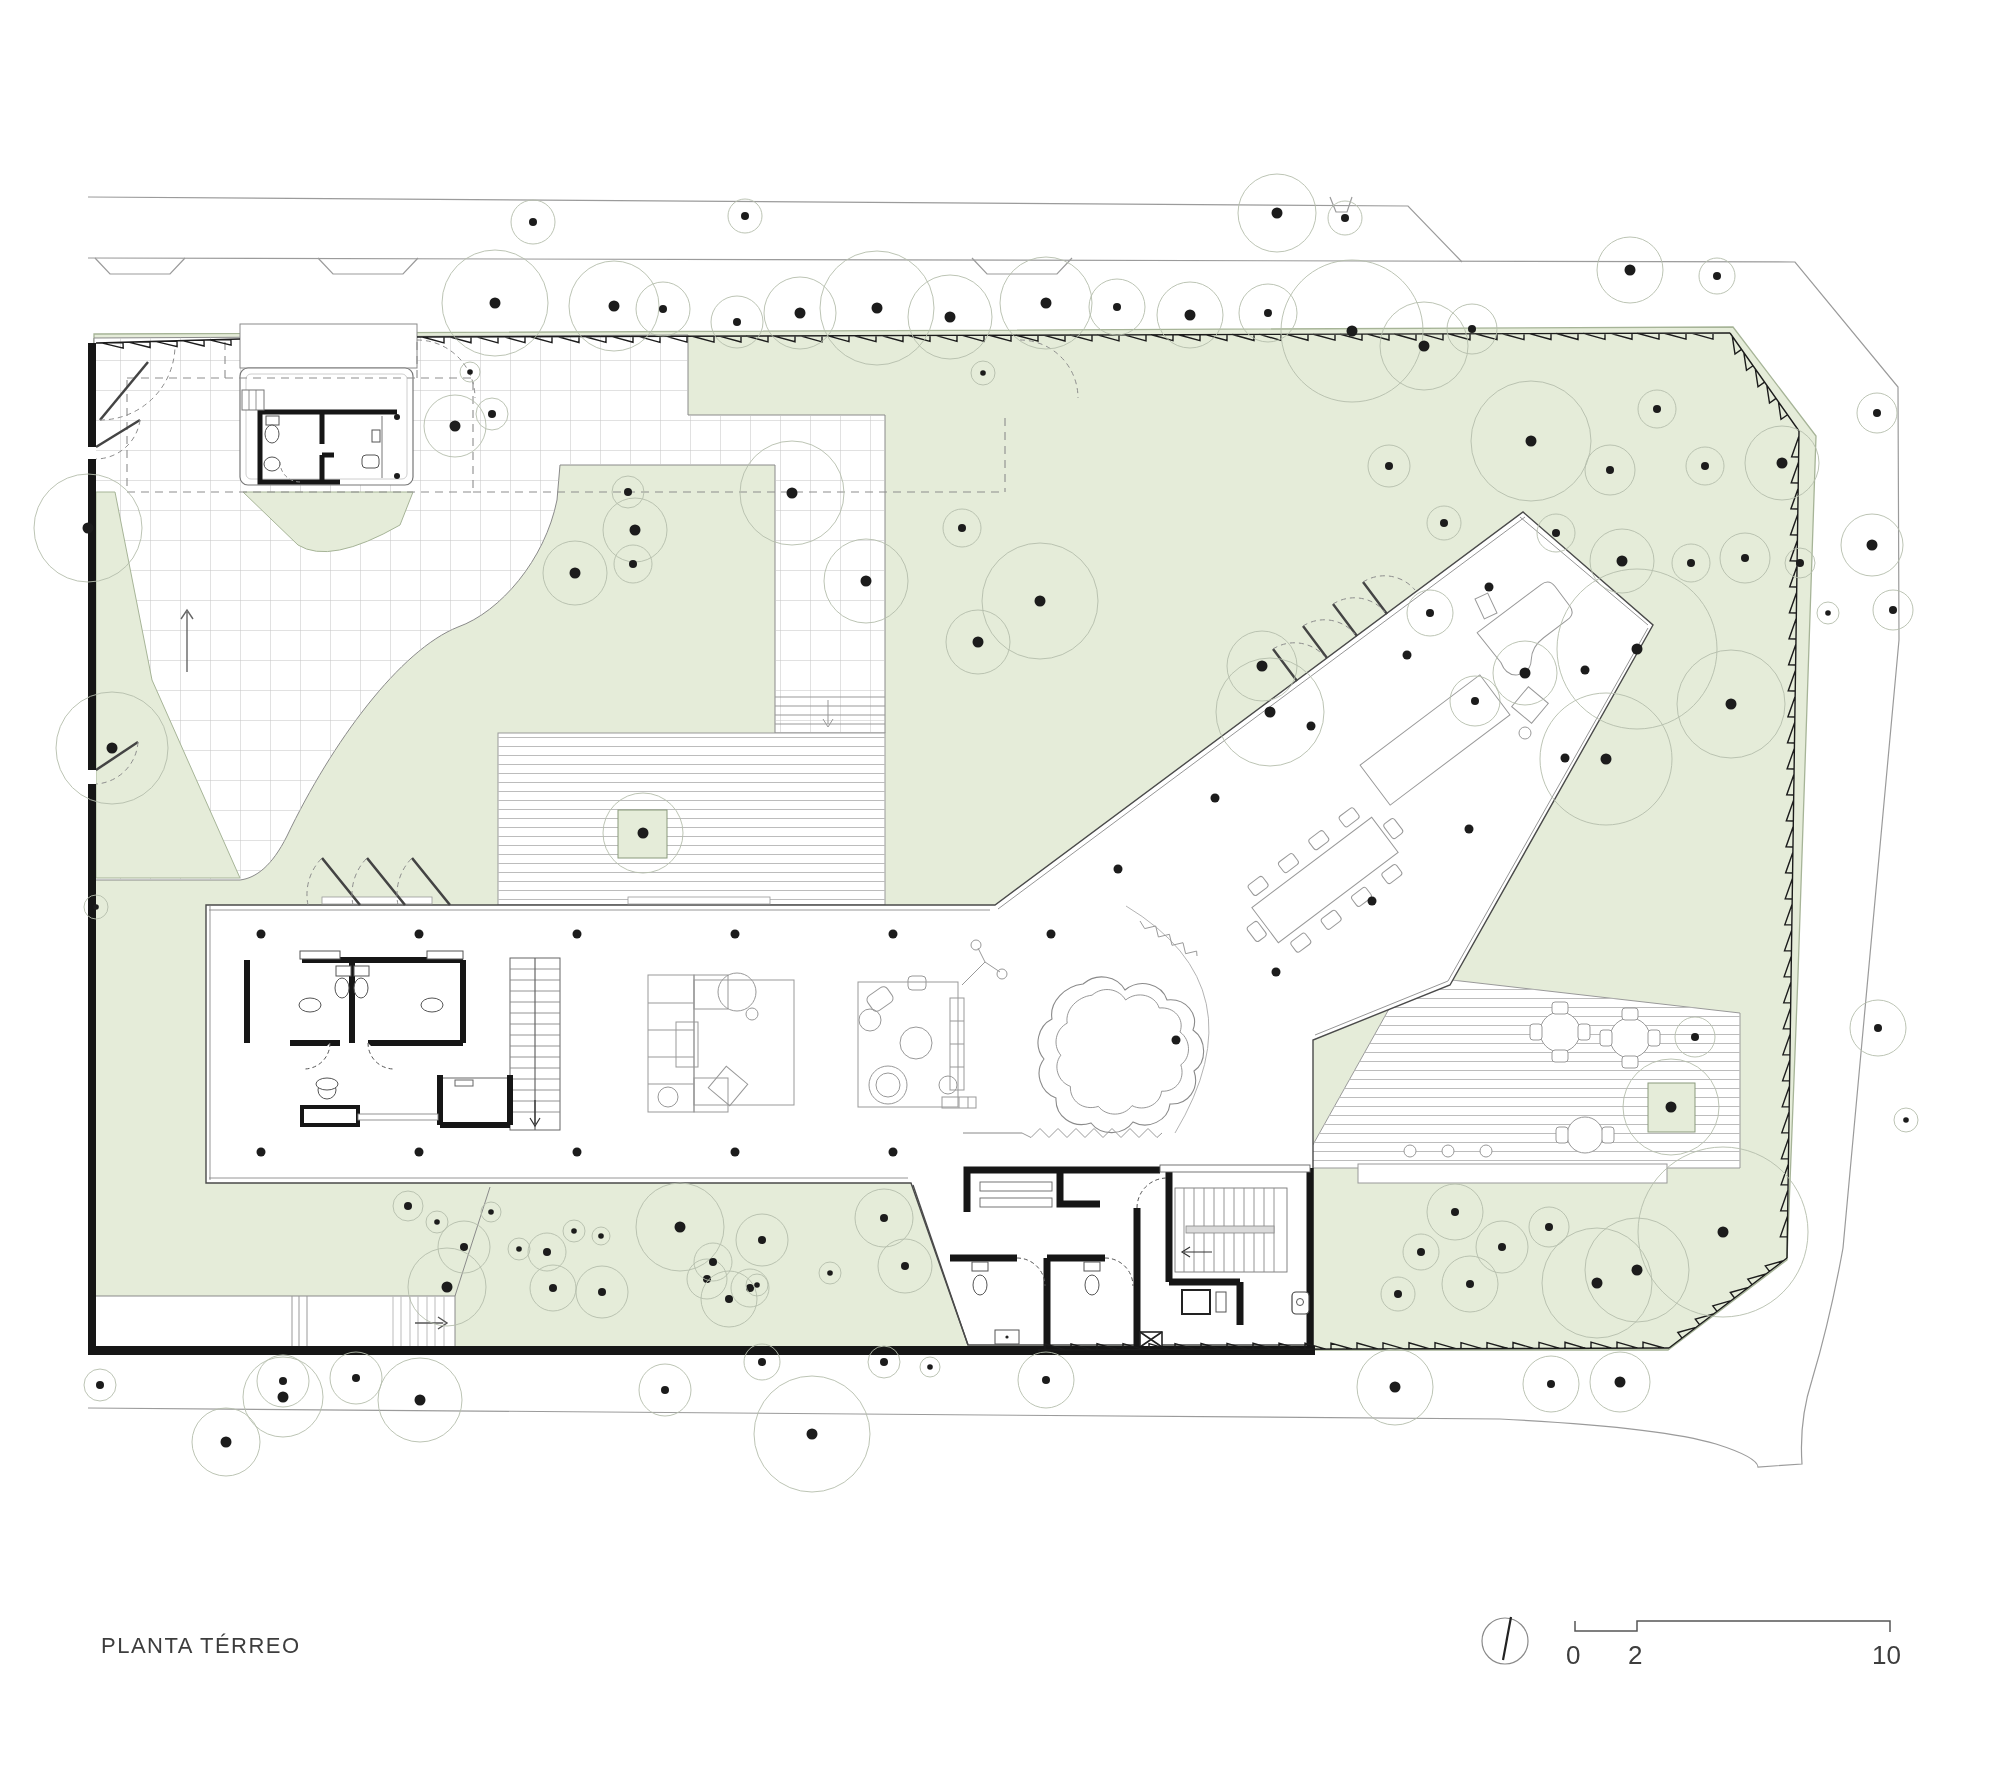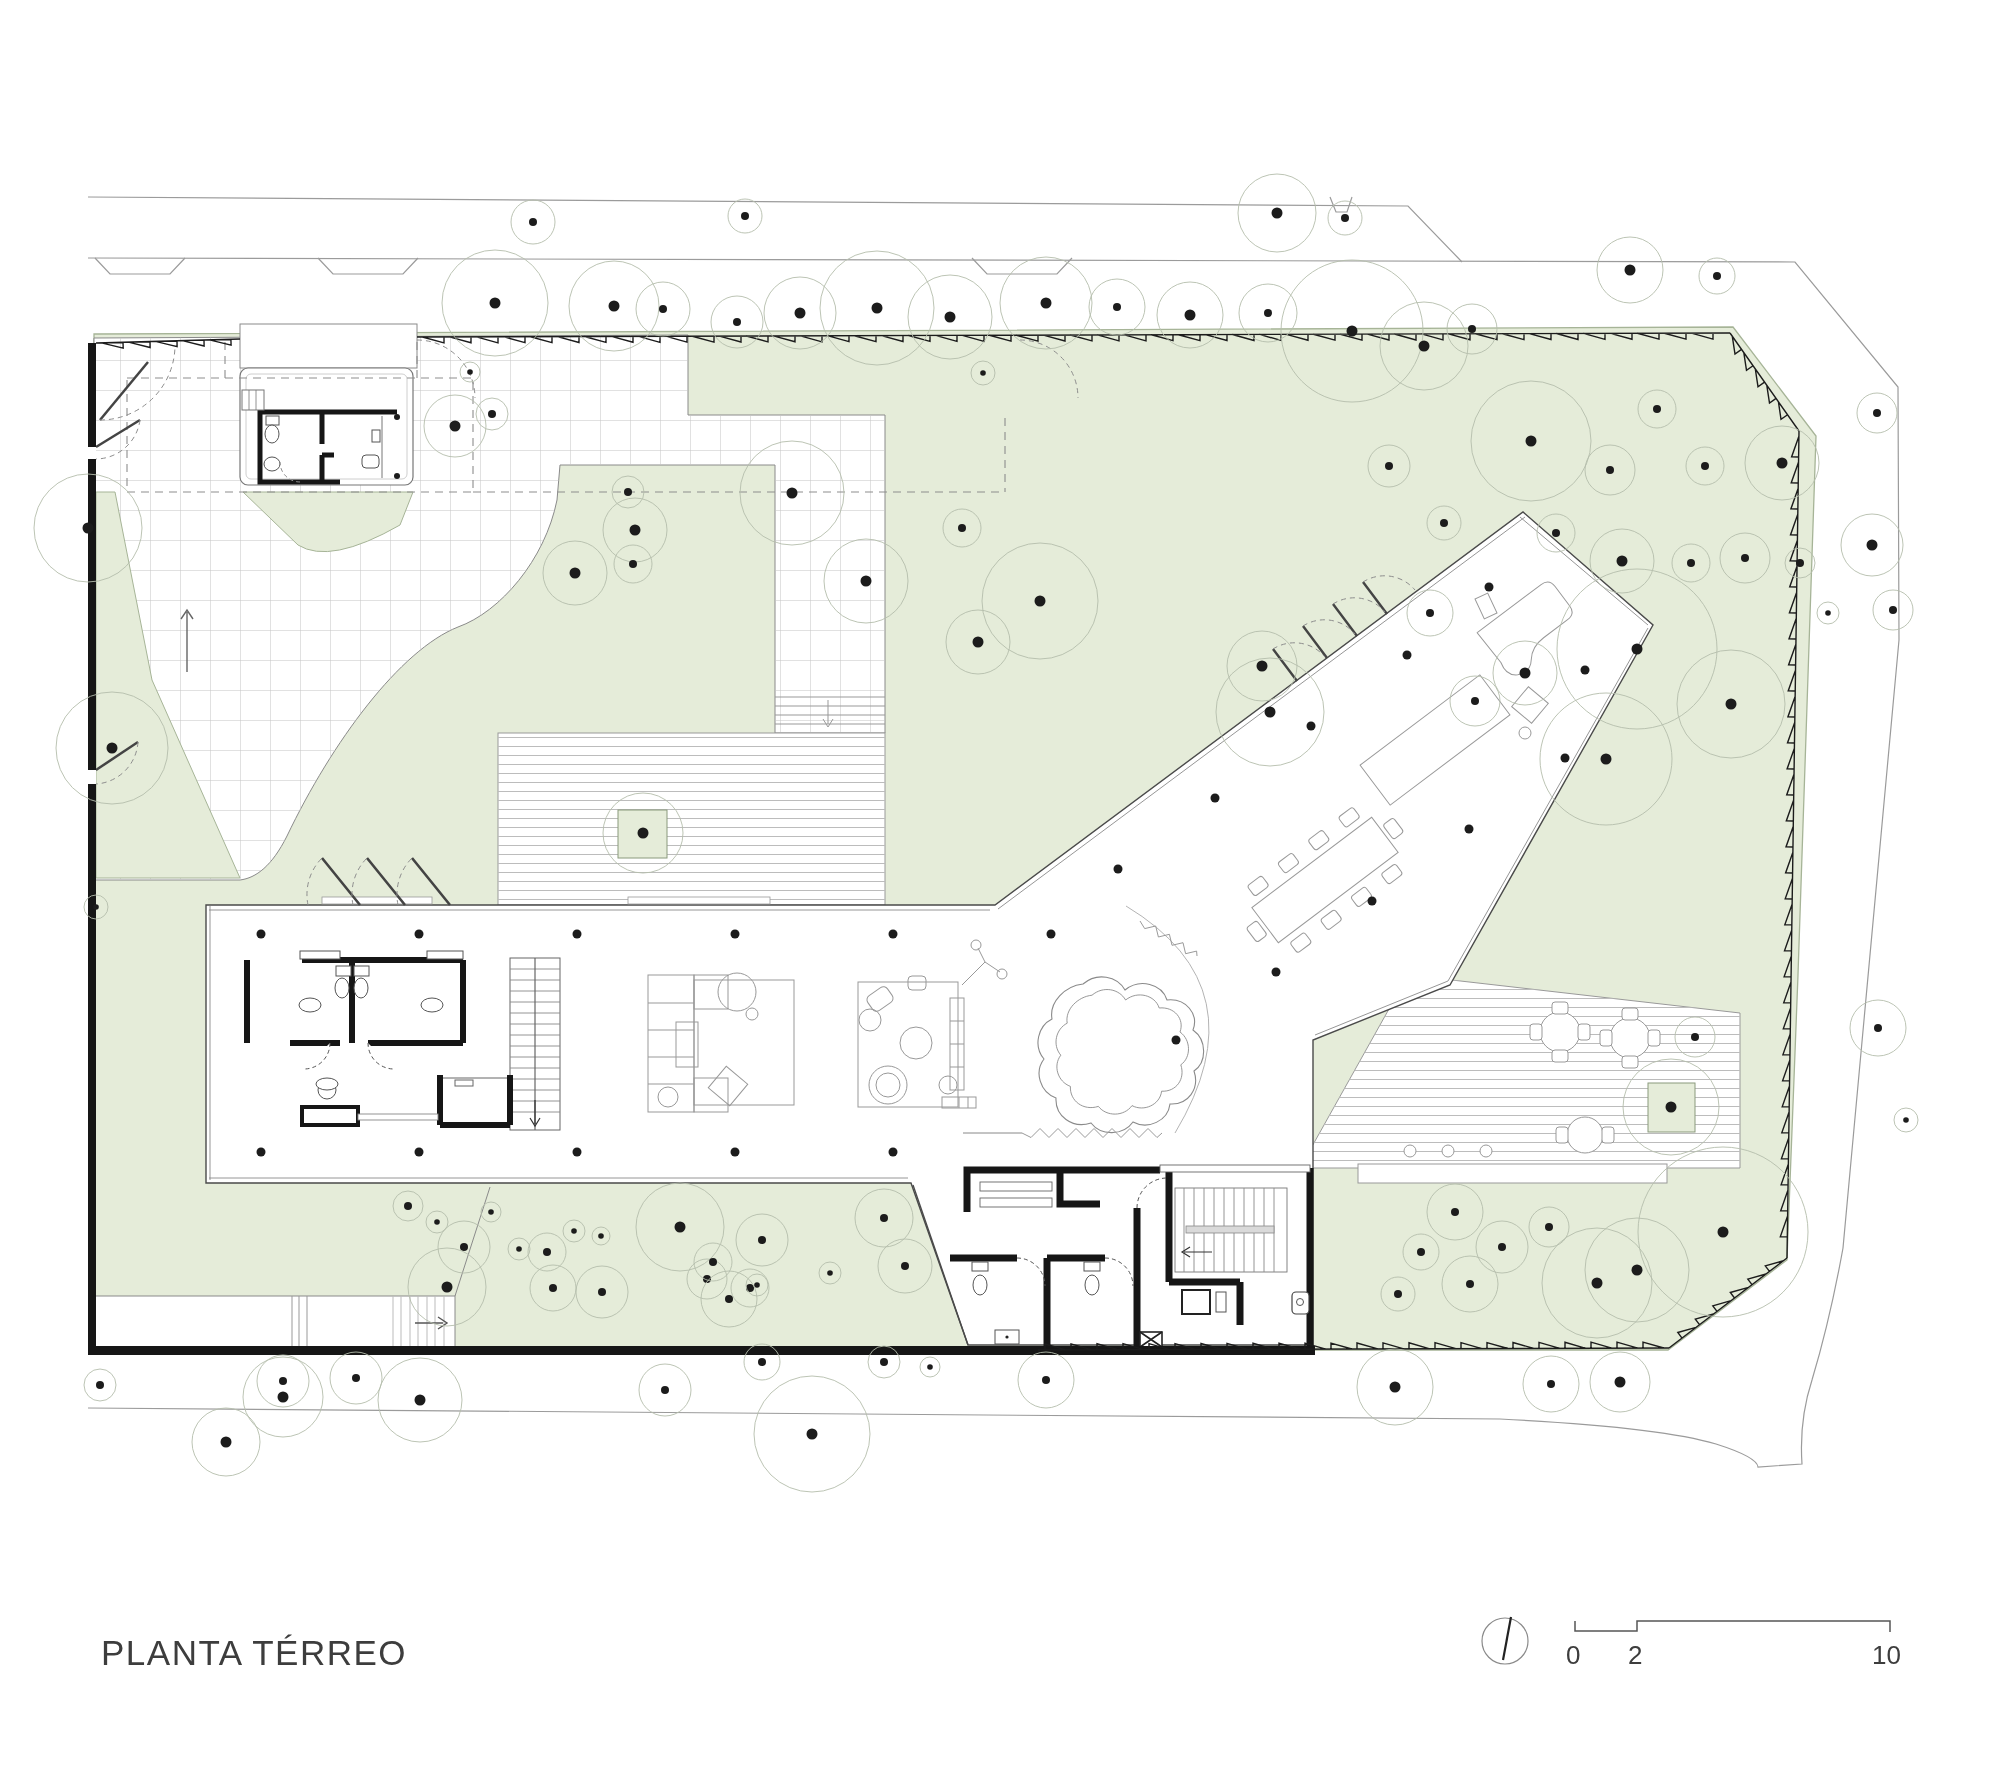--- a/index.html
+++ b/index.html
@@ -1,19 +1,19 @@
 <!DOCTYPE html>
 <html><head>
 <meta charset="utf-8">
 <style>
   html,body{margin:0;padding:0;background:#ffffff;}
   .page{position:relative;width:2000px;height:1765px;background:#fff;overflow:hidden;
         font-family:"Liberation Sans",sans-serif;}
   .plan-svg{position:absolute;left:0;top:0;}
-  .plan-title{position:absolute;left:101px;top:1633px;font-size:35px;font-weight:400;
+  .plan-title{position:absolute;left:101px;top:1633px;font-size:22px;font-weight:400;
         letter-spacing:1.5px;color:#3d3d3d;}
   .scale-num{position:absolute;font-size:26px;color:#3d3d3d;font-weight:400;}
   .scale-0{left:1566px;top:1640px;}
   .scale-2{left:1628px;top:1640px;}
   .scale-10{left:1872px;top:1640px;}
 </style>
 </head>
 <body>
 
 <div class="page">

